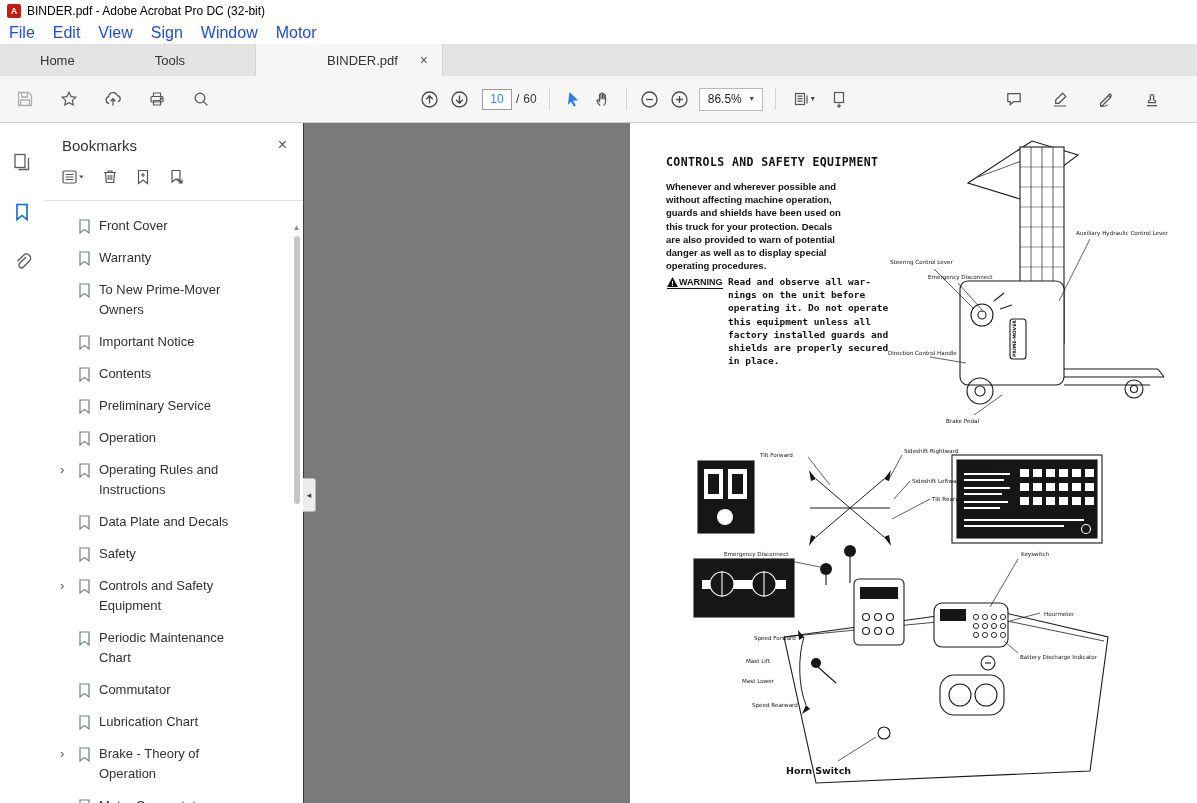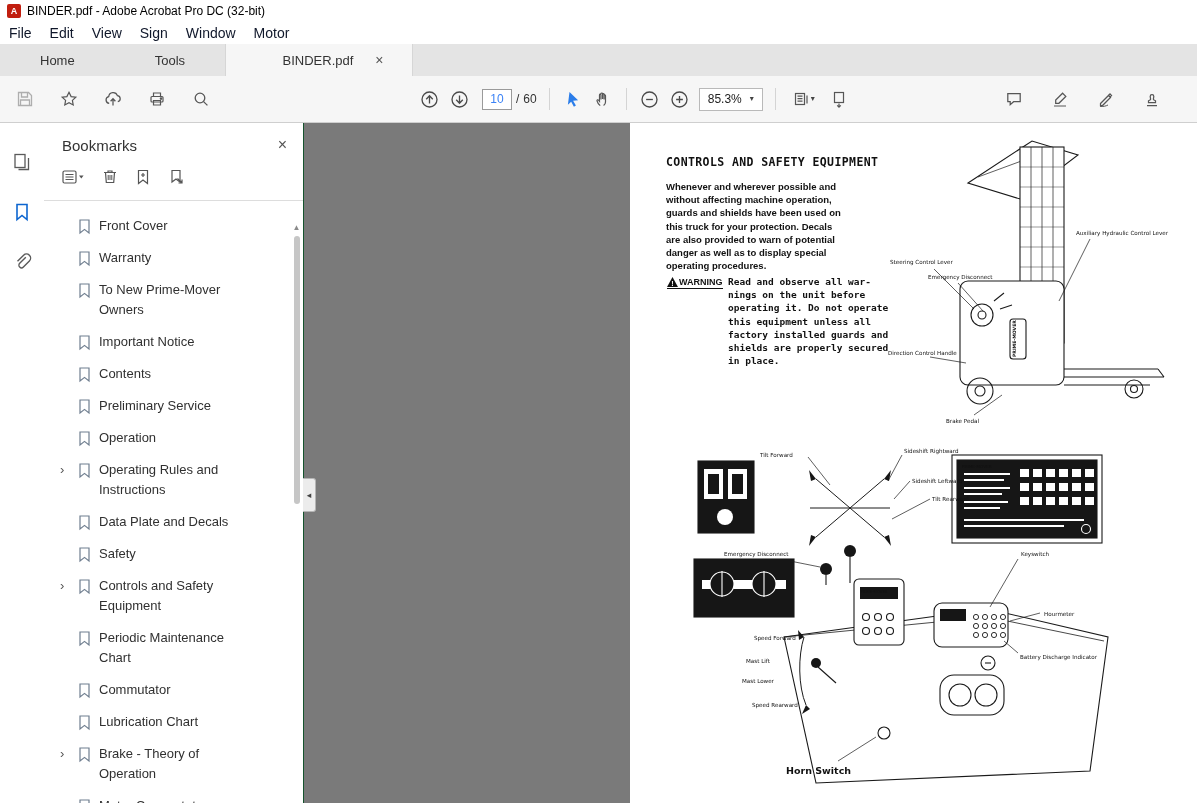--- a/index.html
+++ b/index.html
@@ -5,26 +5,26 @@
 <style>
   *{margin:0;padding:0;box-sizing:border-box}
   html,body{width:1197px;height:803px;overflow:hidden;background:#fff;
     font-family:"Liberation Sans",sans-serif;-webkit-font-smoothing:antialiased}
   
   .titlebar{height:22px;display:flex;align-items:center;gap:6px;padding-left:7px;
     background:#fff;font-size:12px;color:#000}
   .logo{width:14px;height:14px;border-radius:2px;background:#c11e0f;color:#fff;
     font-size:9px;font-weight:bold;display:flex;align-items:center;justify-content:center}
   
-  .menubar{height:22px;display:flex;align-items:center;background:#fff;font-size:14px;color:#0f172a}
+  .menubar{height:22px;display:flex;align-items:center;background:#fff;font-size:16px;color:#1d4ed8}
   .menu-item{padding:0 9px;height:100%;display:flex;align-items:center;cursor:default}
   
   .tabbar{height:32px;background:#e4e4e4;display:flex;align-items:stretch;font-size:13px;color:#333}
   .tab{padding:0 40px;display:flex;align-items:center}
-  .tab-doc{background:#f6f6f6;min-width:188px;justify-content:center;
+  .tab-doc{background:#f6f6f6;margin-left:30px;min-width:188px;justify-content:flex-end;
     padding:0 14px 0 42px;border-left:1px solid #d6d6d6;border-right:1px solid #d6d6d6}
   .tab-close{color:#555;font-size:14px;margin-left:22px}
   
   .toolbar{height:47px;background:#f6f6f6;border-bottom:1px solid #cfcfcf;
     position:relative;display:flex;align-items:center}
   .tbtn{width:30px;height:30px;display:flex;align-items:center;justify-content:center;border-radius:3px}
   .tb-left{display:flex;margin-left:10px;gap:14px}
   .tb-center{position:absolute;left:414px;display:flex;align-items:center}
   .tb-right{position:absolute;right:30px;display:flex;align-items:center;gap:16px}
   .sep{width:1px;height:22px;background:#d4d4d4;margin:0 8px}
@@ -186,21 +186,21 @@
     </span>
     <span class="tbtn">
       <svg width="19" height="19" viewBox="0 0 18 18">
           <g fill="none" stroke="#4a4a4a" stroke-width="1.25">
             <circle cx="9" cy="9" r="7.1"></circle>
             <path d="M5.8 9h6.4M9 5.8v6.4"></path>
           </g>
         </svg>
     </span>
     <span class="zoombox">
-      <span>85.3%</span>
+      <span>86.5%</span>
       <span class="caret">▾</span>
     </span>
     <span class="sep"></span>
     <span class="tbtn" style="width:40px">
       <svg width="18" height="18" viewBox="0 0 18 18">
           <g fill="none" stroke="#565656" stroke-width="1.2">
             <rect x="2.5" y="3.5" width="9" height="11"></rect>
             <path d="M4.5 6.2h5M4.5 8.7h5M4.5 11.2h5M14 5.5v8"></path>
           </g>
         </svg>

